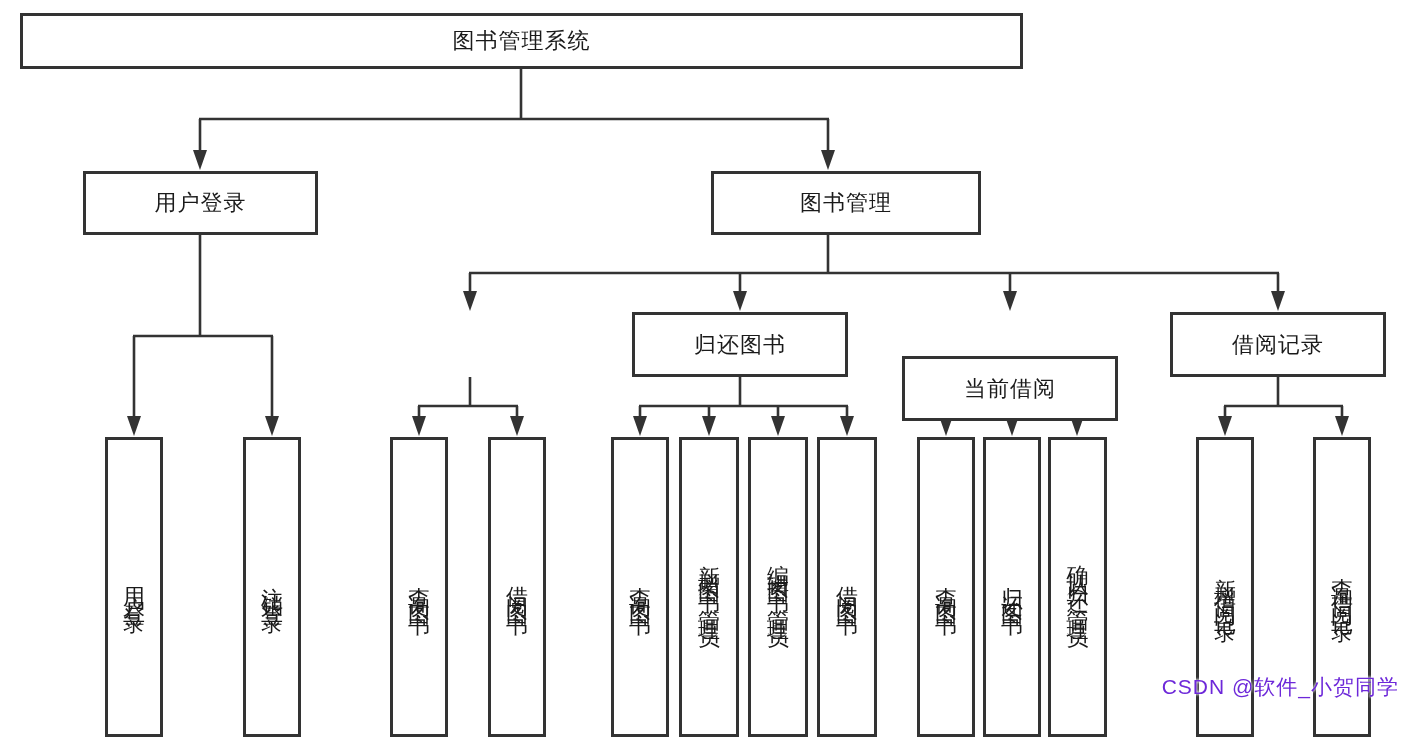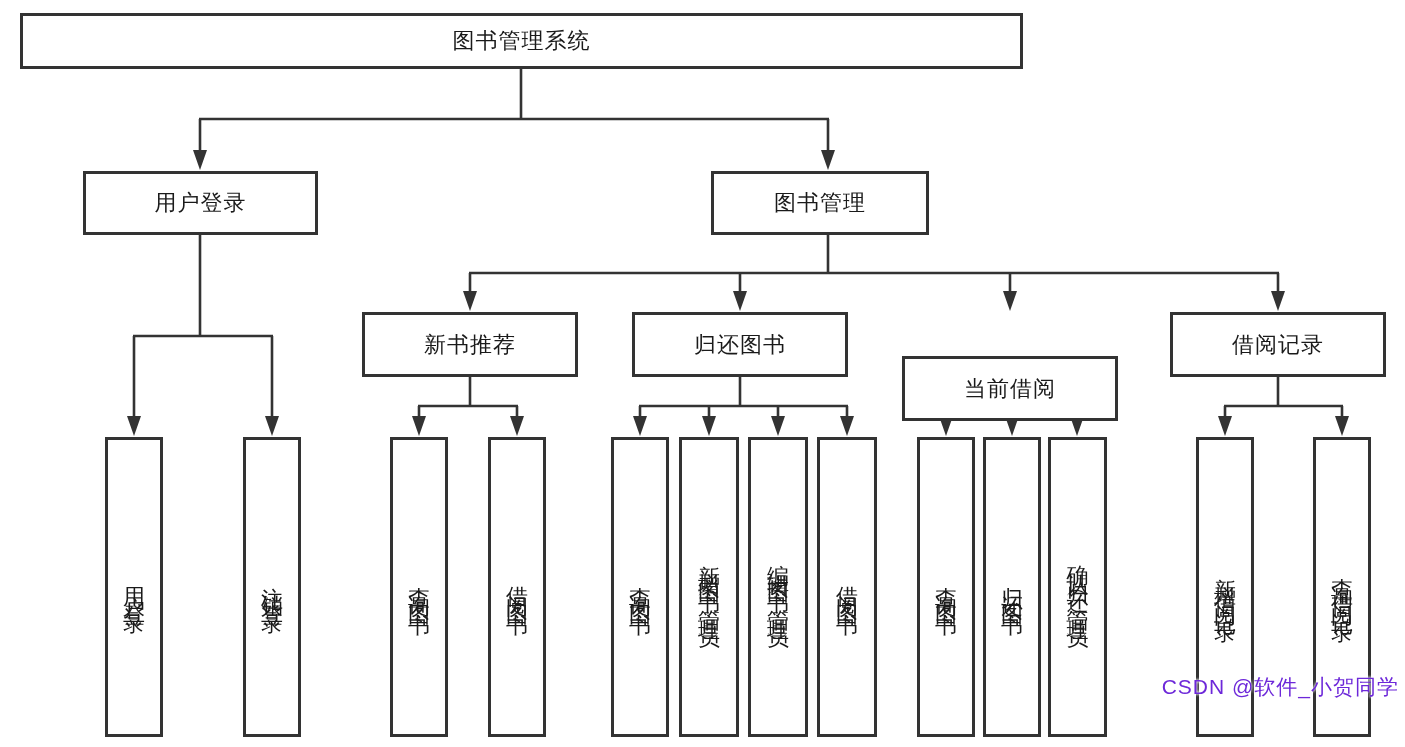--- a/index.html
+++ b/index.html
@@ -52,21 +52,21 @@
     text-orientation: mixed;
     font-size: 22px;
     line-height: 1;
     letter-spacing: 9px;
     white-space: nowrap;
   }
 
   
   #n-root  { left: 20px;  top: 13px;  width: 1003px; height: 56px; }
   #n-user  { left: 83px;  top: 171px; width: 235px;  height: 64px; }
-  #n-mgmt  { left: 711px; top: 171px; width: 218px;  height: 64px; }
+  #n-mgmt  { left: 711px; top: 171px; width: 270px;  height: 64px; }
   #n-l3a   { left: 362px; top: 312px; width: 216px;  height: 65px; }
   #n-l3b   { left: 632px; top: 312px; width: 216px;  height: 65px; }
   #n-l3c   { left: 902px; top: 312px; width: 216px;  height: 65px; margin-top: 44px; }
   #n-l3d   { left: 1170px; top: 312px; width: 216px; height: 65px; }
 
   
   #v-u1 { left: 105px; }
   #v-u2 { left: 243px; }
   #v-a1 { left: 390px; }
   #v-a2 { left: 488px; }
@@ -177,23 +177,20 @@
     <span>图书管理系统</span>
   </div>
 
   <div class="hbox" id="n-user">
     <span>用户登录</span>
   </div>
   <div class="hbox" id="n-mgmt">
     <span>图书管理</span>
   </div>
 
-  <div class="hbox" id="n-l3a">
-    <span>新书推荐</span>
-  </div>
   <div class="hbox" id="n-l3b">
     <span>归还图书</span>
   </div>
   <div class="hbox" id="n-l3c">
     <span>当前借阅</span>
   </div>
   <div class="hbox" id="n-l3d">
     <span>借阅记录</span>
   </div>
 

